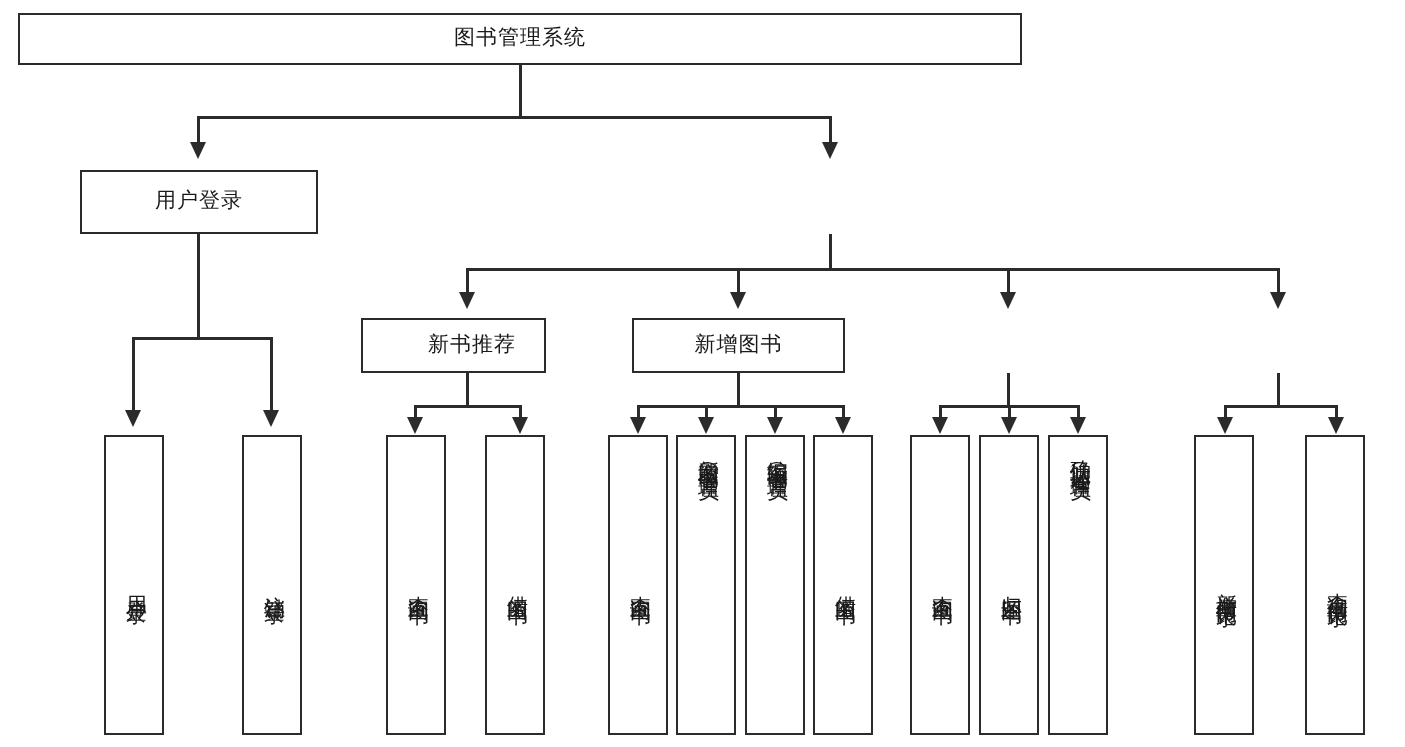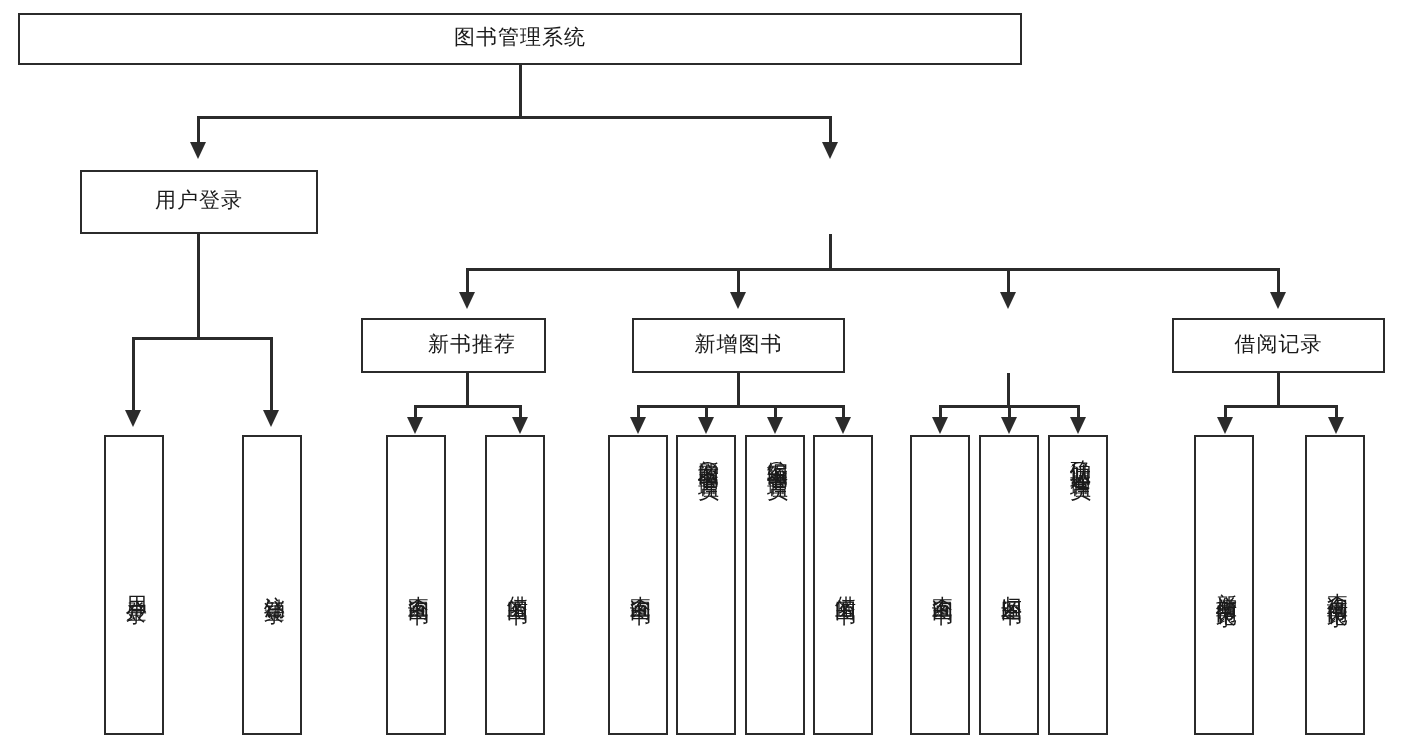--- a/index.html
+++ b/index.html
@@ -111,23 +111,20 @@
   <div class="arrow" style="left:1000px; top:292px;"></div>
   <div class="line v" style="left:1277px; top:268px; width:2.5px; height:26px;"></div>
   <div class="arrow" style="left:1270px; top:292px;"></div>
 
   <div class="node h-node" style="left:361px; top:318px; width:185px; height:55px;padding-left:37px;">
     <span>新书推荐</span>
   </div>
   <div class="node h-node" style="left:632px; top:318px; width:213px; height:55px;">
     <span>新增图书</span>
   </div>
-  <div class="node h-node" style="left:1172px; top:318px; width:213px; height:55px;">
-    <span>借阅记录</span>
-  </div>
 
   <div class="line v" style="left:466px; top:373px; width:2.5px; height:34px;"></div>
   <div class="line h" style="left:414px; top:405px; width:105px; height:2.5px;"></div>
   <div class="line v" style="left:414px; top:405px; width:2.5px; height:14px;"></div>
   <div class="arrow" style="left:407px; top:417px;"></div>
   <div class="line v" style="left:519px; top:405px; width:2.5px; height:14px;"></div>
   <div class="arrow" style="left:512px; top:417px;"></div>
 
   <div class="line v" style="left:737px; top:373px; width:2.5px; height:34px;"></div>
   <div class="line h" style="left:637px; top:405px; width:207px; height:2.5px;"></div>

